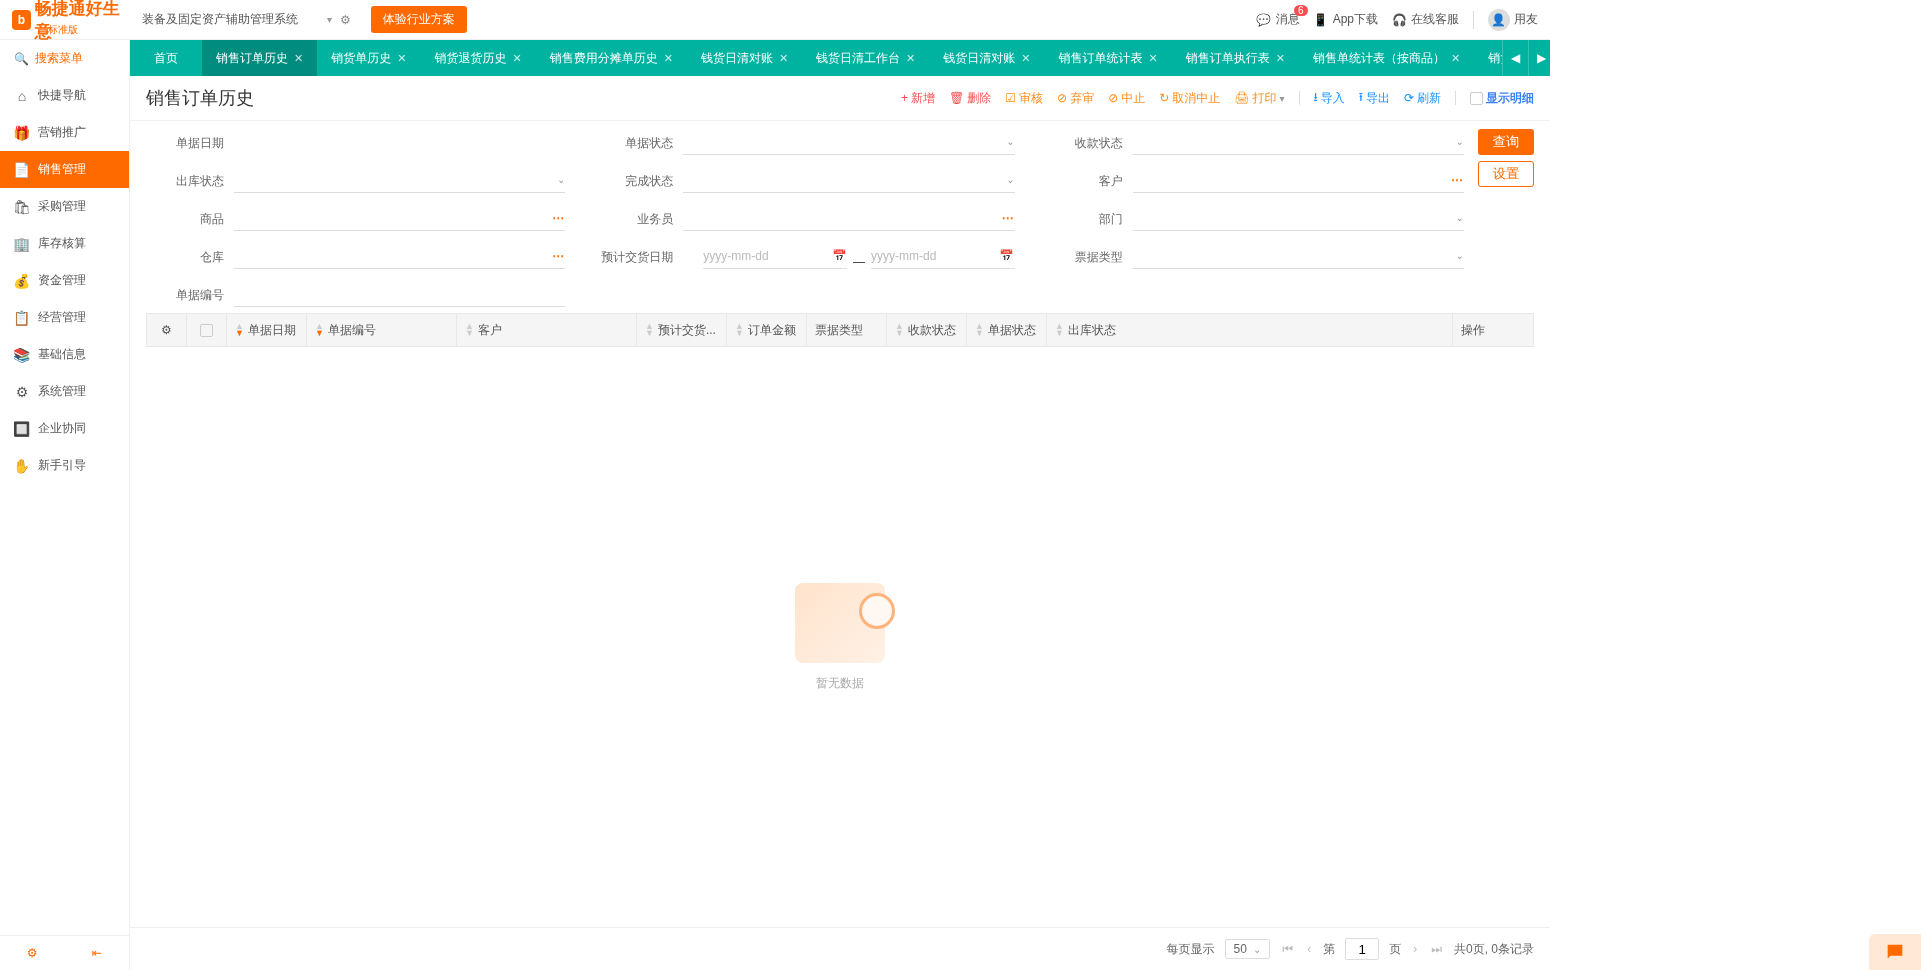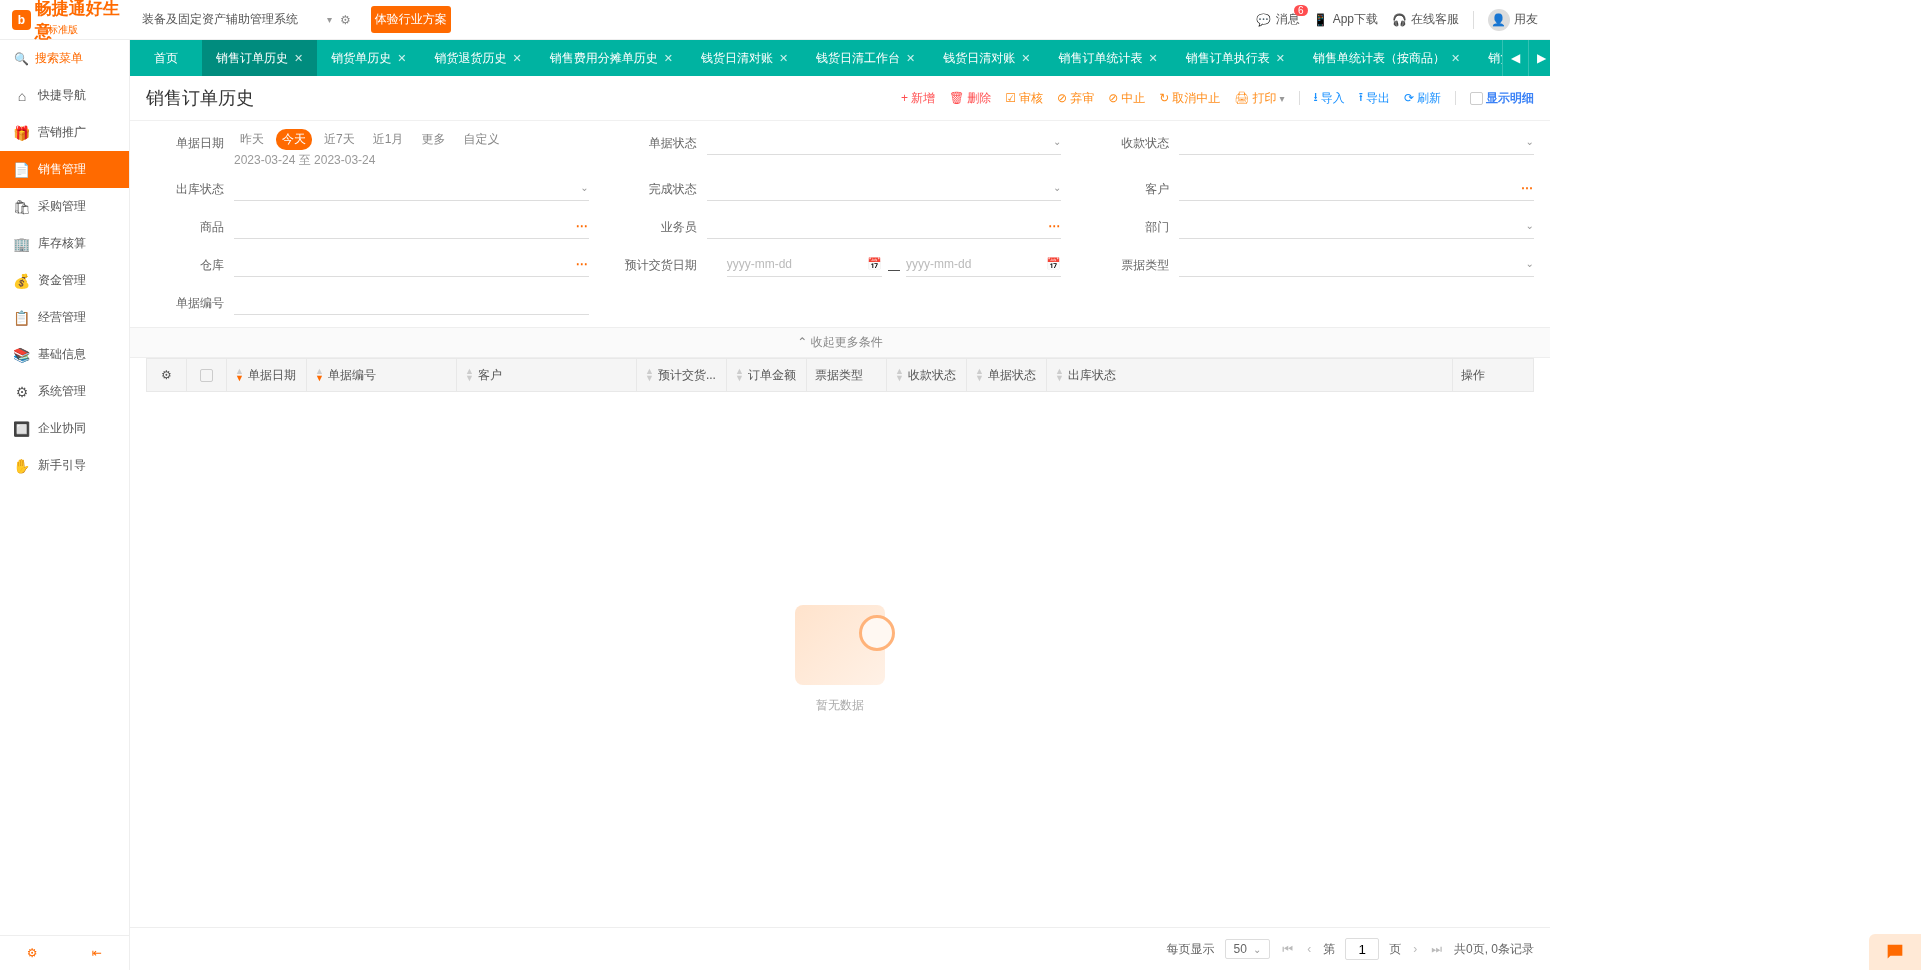--- a/index.html
+++ b/index.html
@@ -7,21 +7,21 @@
 .app { display: flex; flex-direction: column; height: 970px; width: 1550px; }
 
 
 .header { height: 40px; display: flex; align-items: center; padding: 0 12px; border-bottom: 1px solid #eee; }
 .logo-area { display: flex; align-items: center; width: 118px; }
 .logo-icon { width: 20px; height: 20px; background: #ff6a00; border-radius: 4px; display: flex; align-items: center; justify-content: center; color: #fff; font-weight: bold; margin-right: 4px; }
 .logo-text { color: #ff6a00; font-size: 17px; font-weight: bold; }
 .logo-sub { color: #ff6a00; font-size: 10px; position: absolute; top: 26px; left: 36px; }
 .sys-select { margin-left: 12px; display: flex; align-items: center; gap: 8px; color: #555; }
 .sys-dropdown { width: 190px; display: flex; justify-content: space-between; align-items: center; cursor: pointer; }
-.btn-orange { background: #ff6a00; color: #fff; padding: 5px 4px; border-radius: 3px; border: none; cursor: pointer; font-size: 12px; margin-left: 12px; }
+.btn-orange { background: #ff6a00; color: #fff; padding: 5px 12px; border-radius: 3px; border: none; cursor: pointer; font-size: 12px; margin-left: 12px; }
 .header-right { margin-left: auto; display: flex; align-items: center; gap: 14px; color: #555; }
 .hr-item { display: flex; align-items: center; gap: 4px; cursor: pointer; position: relative; }
 .badge { position: absolute; top: -6px; right: -8px; background: #ff4d4f; color: #fff; border-radius: 8px; font-size: 10px; padding: 0 4px; min-width: 14px; text-align: center; }
 .avatar { width: 22px; height: 22px; border-radius: 50%; background: #ddd; display: flex; align-items: center; justify-content: center; }
 .vdiv { width: 1px; height: 18px; background: #ddd; }
 
 
 .body { flex: 1; display: flex; min-height: 0; }
 
 
@@ -314,31 +314,20 @@
                 <span>显示明细</span>
               </div>
           </div>
         </div>
 
         <div class="filters-wrap">
           <div class="filters">
 
             <div class="frow">
               <div class="flabel">单据日期</div>
-              <div class="fcontrol">
-                <div class="fdatebar">
-                  <span class="dchip">昨天</span>
-                  <span class="dchip active">今天</span>
-                  <span class="dchip">近7天</span>
-                  <span class="dchip">近1月</span>
-                  <span class="dchip">更多</span>
-                  <span class="dchip">自定义</span>
-                </div>
-                <div class="fsub">2023-03-24 至 2023-03-24</div>
-              </div>
             </div>
             <div class="frow">
                 <div class="flabel">单据状态</div>
                 <div class="fcontrol">
                   <div class="finput">
                     <span></span>
                     <span class="chev">⌄</span>
                   </div>
                 </div>
               </div>
@@ -445,26 +434,26 @@
                 <div class="flabel">单据编号</div>
                 <div class="fcontrol">
                   <div class="finput">
                     <span></span>
                   </div>
                 </div>
               </div>
             <div class="frow"></div>
               <div class="frow"></div>
           </div>
-        </div>
-
-        <div class="collapse">
-          <span>⌃</span>
-          <span>收起更多条件</span>
-        </div>
+          <div class="side-btns">
+            <button class="btn-query">查询</button>
+            <button class="btn-set">设置</button>
+          </div>
+        </div>
+
 
         <div class="tblwrap">
           <div class="thead">
             <div class="th" style="width:40px;justify-content:center">
                 <span>⚙</span>
               </div>
             <div class="th" style="width:40px;justify-content:center">
                 <span class="chk"></span>
               </div>
             <div class="th" style="width:80px">

